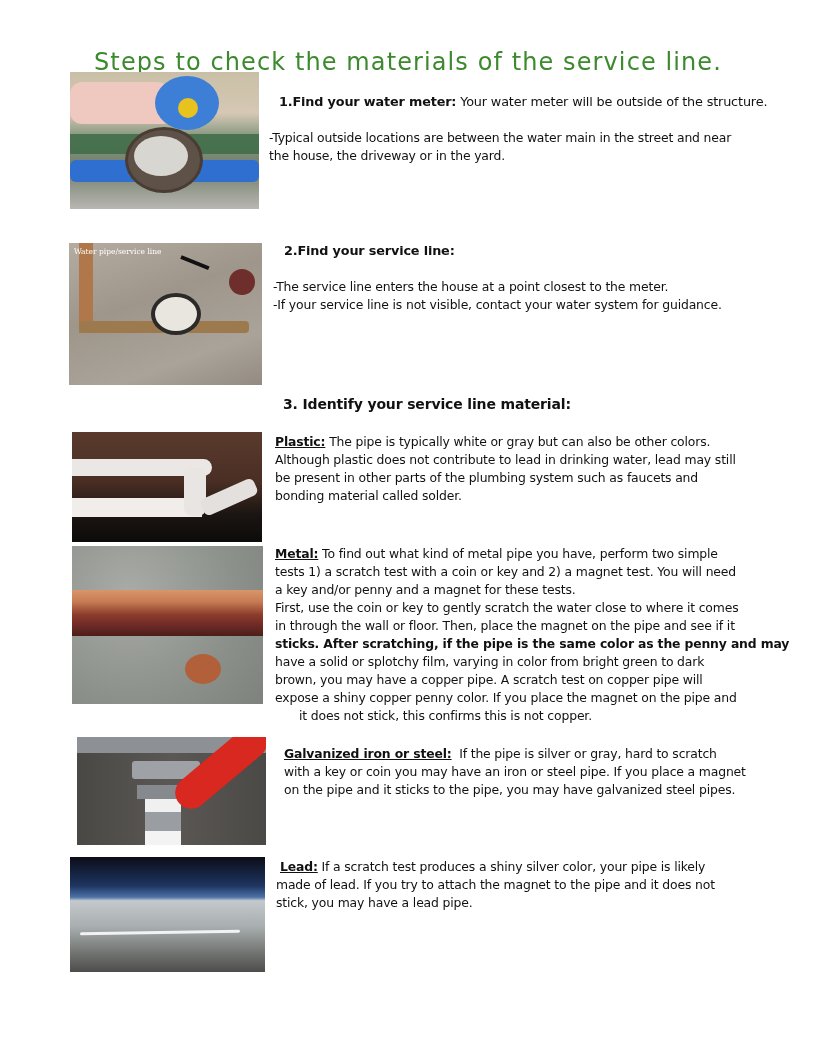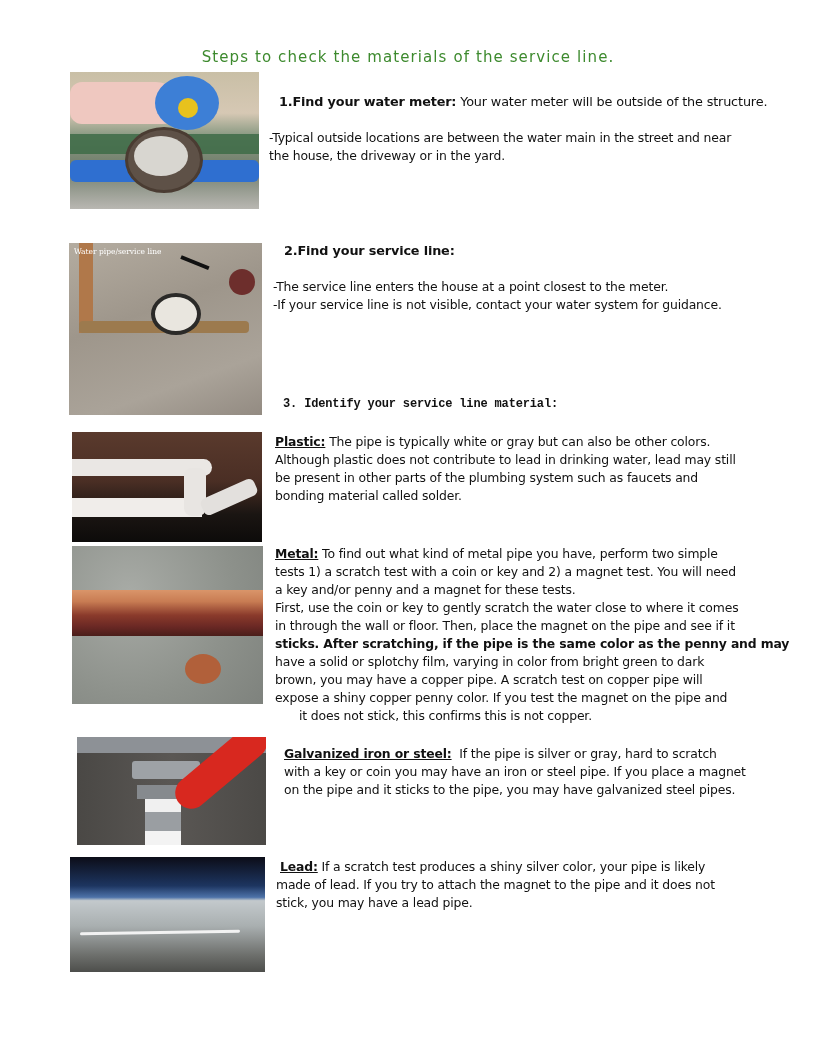--- a/index.html
+++ b/index.html
@@ -1,38 +1,38 @@
 <!DOCTYPE html>
 <html><head>
 <meta charset="utf-8">
 <style>
   html, body { margin:0; padding:0; background:#ffffff; }
   body { width:816px; height:1056px; position:relative; overflow:hidden;
          font-family:"DejaVu Sans", sans-serif; color:#111; }
   .abs { position:absolute; }
   .title { left:0; width:816px; top:48px; text-align:center; color:#3d8a2e;
-           font-family:"DejaVu Sans", sans-serif; font-size:15px; letter-spacing:1.1px; }
+           font-family:"DejaVu Sans", sans-serif; font-size:24px; letter-spacing:1.1px; }
   .txt { font-size:12.4px; line-height:18px; white-space:nowrap; letter-spacing:-0.15px; }
   .b { font-weight:bold; }
   .u { font-weight:bold; text-decoration:underline; }
   .photo { overflow:hidden; }
 
   
   .p1 { left:70px; top:72px; width:189px; height:137px;
         background:linear-gradient(180deg,#c9bfa6 0%,#d6c8b4 30%,#8f9d86 45%,#6f7c6a 70%,#b9b7b2 100%); }
   .p1 .hand { left:0; top:10px; width:110px; height:42px; border-radius:20px 40px 30px 20px; background:#efc8c0; }
   .p1 .lid { left:85px; top:4px; width:64px; height:54px; border-radius:50%; background:#3d7fd6; }
   .p1 .lid2 { left:108px; top:26px; width:20px; height:20px; border-radius:50%; background:#e8c21d; }
   .p1 .pipe { left:0; top:88px; width:189px; height:22px; background:#2f6fd0; border-radius:6px; }
   .p1 .dial { left:55px; top:55px; width:72px; height:60px; border-radius:50%; background:#5e5147; border:3px solid #4a3c32; }
   .p1 .face { left:64px; top:64px; width:54px; height:40px; border-radius:50%; background:#d8d6d0; }
   .p1 .green { left:0; top:62px; width:189px; height:20px; background:#3d6b46; opacity:.85; }
 
   
-  .p2 { left:69px; top:243px; width:193px; height:172px;
+  .p2 { left:69px; top:243px; width:193px; height:142px;
         background:linear-gradient(160deg,#b4aca0 0%,#9e968b 40%,#aaa399 75%,#938b82 100%); }
   .p2 .cap { left:5px; top:4px; font-family:"DejaVu Serif", serif; font-size:7.5px; color:#fff; white-space:nowrap; }
   .p2 .arrow { left:112px; top:12px; width:30px; height:4px; background:#111; transform:rotate(22deg); transform-origin:left center; }
   .p2 .vpipe { left:10px; top:0; width:14px; height:90px; background:#b0784a; }
   .p2 .hpipe { left:10px; top:78px; width:170px; height:12px; background:#9c7a4e; border-radius:4px; }
   .p2 .meter { left:82px; top:50px; width:42px; height:34px; border-radius:50%; background:#e9e6df; border:4px solid #2b2a28; }
   .p2 .valve { left:160px; top:26px; width:26px; height:26px; border-radius:50%; background:#6d2e2c; }
 
   
   .p3 { left:72px; top:432px; width:190px; height:110px;
@@ -88,21 +88,21 @@
   <div class="abs hpipe"></div>
   <div class="abs meter"></div>
   <div class="abs valve"></div>
   <div class="abs arrow"></div>
   <div class="abs cap">Water pipe/service line</div>
 </div>
 <div class="abs txt b" style="left:284px; top:242px; font-size:12.8px;">2.Find your service line:</div>
 <div class="abs txt" style="left:273px; top:278px;">-The service line enters the house at a point closest to the meter.</div>
 <div class="abs txt" style="left:273px; top:296px;">-If your service line is not visible, contact your water system for guidance.</div>
 
-<div class="abs txt b" style="left:283px; top:395px; font-size:12px;font-family:Liberation Mono, monospace;">3. Identify your service line material:</div>
+<div class="abs txt b" style="left:283px; top:395px; font-size:14px;">3. Identify your service line material:</div>
 
 <div class="abs photo p3">
   <div class="abs t1"></div>
   <div class="abs t2"></div>
   <div class="abs t3"></div>
   <div class="abs t4"></div>
 </div>
 <div class="abs txt" style="left:275px; top:433px;">
   <span class="u">Plastic:</span><span> The pipe is typically white or gray but can also be other colors.</span>
 </div>
@@ -117,21 +117,21 @@
 <div class="abs txt" style="left:275px; top:545px;">
   <span class="u">Metal:</span><span> To find out what kind of metal pipe you have, perform two simple</span>
 </div>
 <div class="abs txt" style="left:275px; top:563px;">tests 1) a scratch test with a coin or key and 2) a magnet test. You will need</div>
 <div class="abs txt" style="left:275px; top:581px;">a key and/or penny and  a magnet for these tests.</div>
 <div class="abs txt" style="left:275px; top:599px;">First, use the coin or key to gently scratch the water close to where it comes</div>
 <div class="abs txt" style="left:275px; top:617px;">in through the wall or floor. Then, place the magnet on the pipe and see if it</div>
 <div class="abs txt" style="left:275px; top:635px;font-weight:bold;">sticks. After scratching, if the pipe is the same color as the penny and may</div>
 <div class="abs txt" style="left:275px; top:653px;">have a solid or splotchy film, varying in color from bright green to dark</div>
 <div class="abs txt" style="left:275px; top:671px;">brown, you may have a copper pipe. A scratch test on copper pipe will</div>
-<div class="abs txt" style="left:275px; top:689px;">expose a shiny copper penny color. If you test the magnet on the pipe and</div>
+<div class="abs txt" style="left:275px; top:689px;">expose a shiny copper penny color. If you place the magnet on the pipe and</div>
 <div class="abs txt" style="left:258px; top:707px;margin-left:41px;">it does not stick, this confirms this is not copper.</div>
 
 <div class="abs photo p5">
   <div class="abs h"></div>
   <div class="abs nut"></div>
   <div class="abs nut2"></div>
   <div class="abs stem"></div>
   <div class="abs handle"></div>
 </div>
 <div class="abs txt" style="left:284px; top:745px;">

